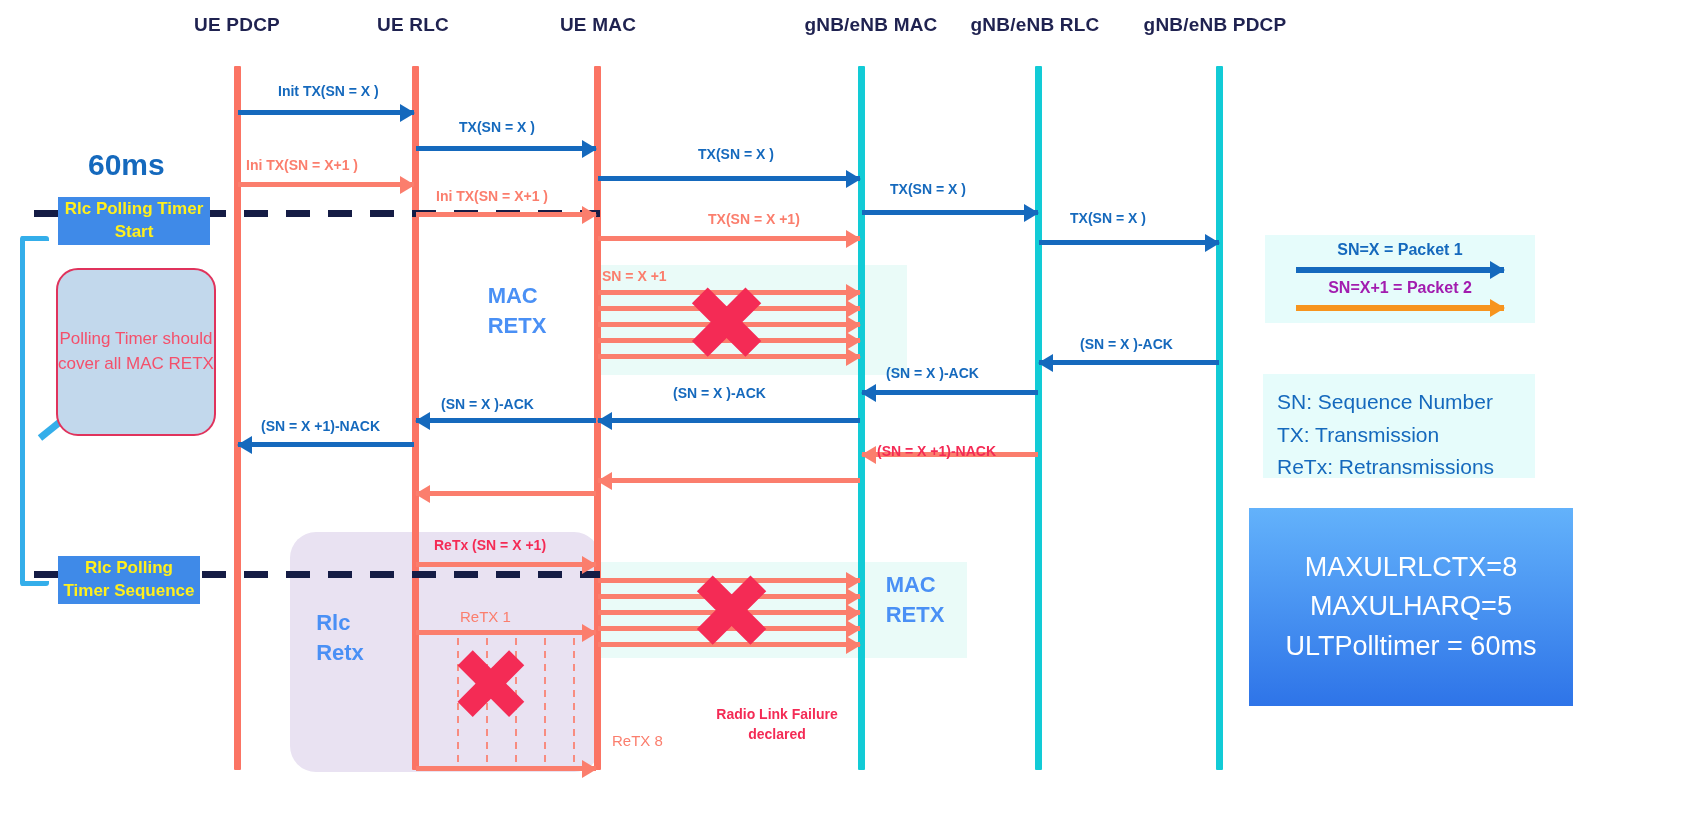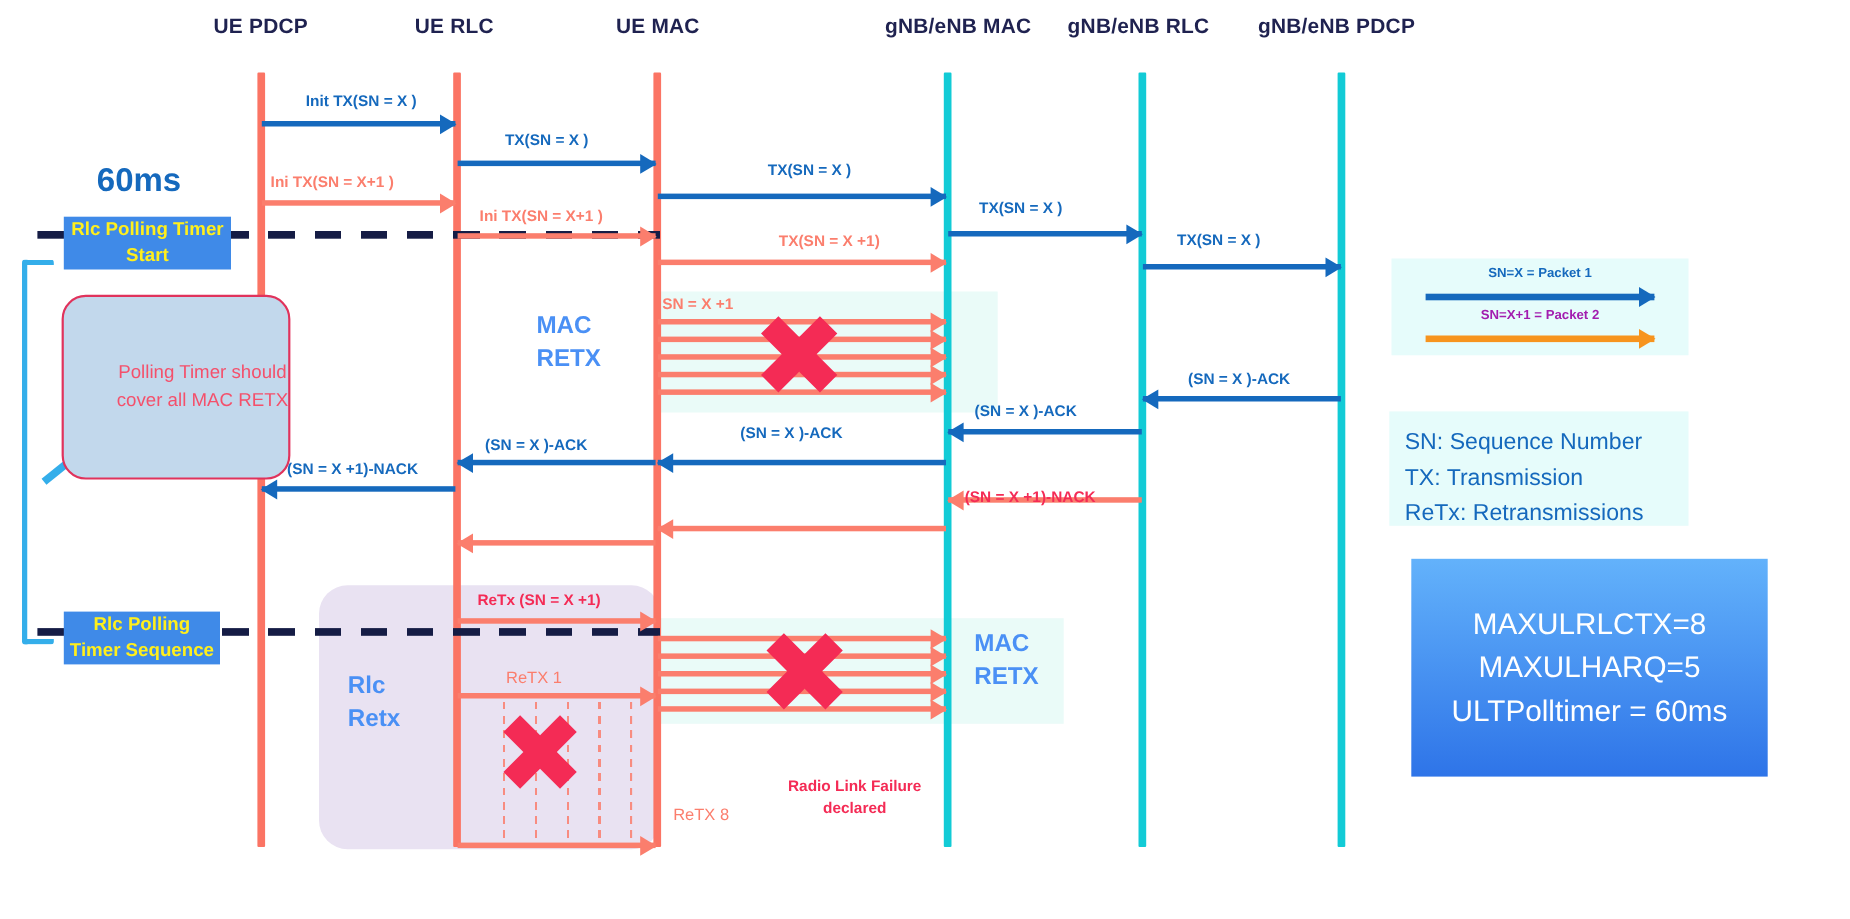--- a/index.html
+++ b/index.html
@@ -45,21 +45,21 @@
            border-radius:22px;color:#f4506b;font-size:17px;text-align:center;
            display:flex;align-items:center;justify-content:center;line-height:1.45;}
 
   .bracket{position:absolute;border:5px solid #34aeea;border-right:none;border-radius:3px;}
   .barrow{position:absolute;}
 
   .legbox{position:absolute;background:#e6fcfb;}
   .legline{position:absolute;height:6px;}
   .legline .tip{position:absolute;right:-1px;top:50%;transform:translateY(-50%);
      width:0;height:0;border-top:9px solid transparent;border-bottom:9px solid transparent;}
-  .legtxt{position:absolute;font-weight:bold;font-size:12px;white-space:nowrap;
+  .legtxt{position:absolute;font-weight:bold;font-size:16px;white-space:nowrap;
           transform:translateX(-50%);}
 
   .abbr{position:absolute;color:#1569bd;font-size:21px;line-height:1.55;white-space:pre-line;}
 
   .gradbox{position:absolute;color:#fff;font-size:27px;text-align:center;
      line-height:1.45;display:flex;align-items:center;justify-content:center;
      background:linear-gradient(180deg,#63b2fb 0%,#2e74e8 100%);}
 
   .blk{position:absolute;color:#4a90f5;font-weight:bold;font-size:22px;
        line-height:1.35;white-space:pre-line;transform:translateX(-50%);}
@@ -101,21 +101,21 @@
   <div class="bracket" style="left:20px;top:236px;width:24px;height:340px;"></div>
   <svg class="barrow" style="left:26px;top:350px;" width="140" height="100">
     <defs>
         <marker id="ah" markerWidth="6" markerHeight="6" refX="3" refY="3" orient="auto">
       <path d="M0,0 L6,3 L0,6 z" fill="#34aeea"></path>
         </marker>
       </defs>
     <line x1="14" y1="88" x2="96" y2="22" stroke="#34aeea" stroke-width="7" marker-end="url(#ah)"></line>
   </svg>
 
-  <div class="callout" style="left:56px;top:268px;width:156px;height:164px;padding-left:48px;">Polling Timer should cover all MAC RETX</div>
+  <div class="callout" style="left:56px;top:268px;width:156px;height:164px;">Polling Timer should cover all MAC RETX</div>
 
   <div class="msg blue r" style="left:238px;top:110px;width:176px;">
     <div class="ln"></div>
       <div class="hd"></div>
     </div>
   <div class="lbl b" style="left:278px;top:83px;">Init TX(SN = X )</div>
 
   <div class="msg blue r" style="left:416px;top:146px;width:180px;">
     <div class="ln"></div>
       <div class="hd"></div>
@@ -294,19 +294,19 @@
       <div class="tip" style="border-left:15px solid #f7941e;"></div>
       </div>
   </div>
 
   <div class="legbox" style="left:1263px;top:374px;width:272px;height:104px;">
     <div class="abbr" style="left:14px;top:12px;">SN: Sequence Number
 TX: Transmission
 ReTx: Retransmissions</div>
   </div>
 
-  <div class="gradbox" style="left:1283px;top:508px;width:324px;height:198px;">
+  <div class="gradbox" style="left:1249px;top:508px;width:324px;height:198px;">
     <div style="white-space:pre-line;">MAXULRLCTX=8
 MAXULHARQ=5
 ULTPolltimer = 60ms</div>
   </div>
 
 </div>
 
 </body></html>

